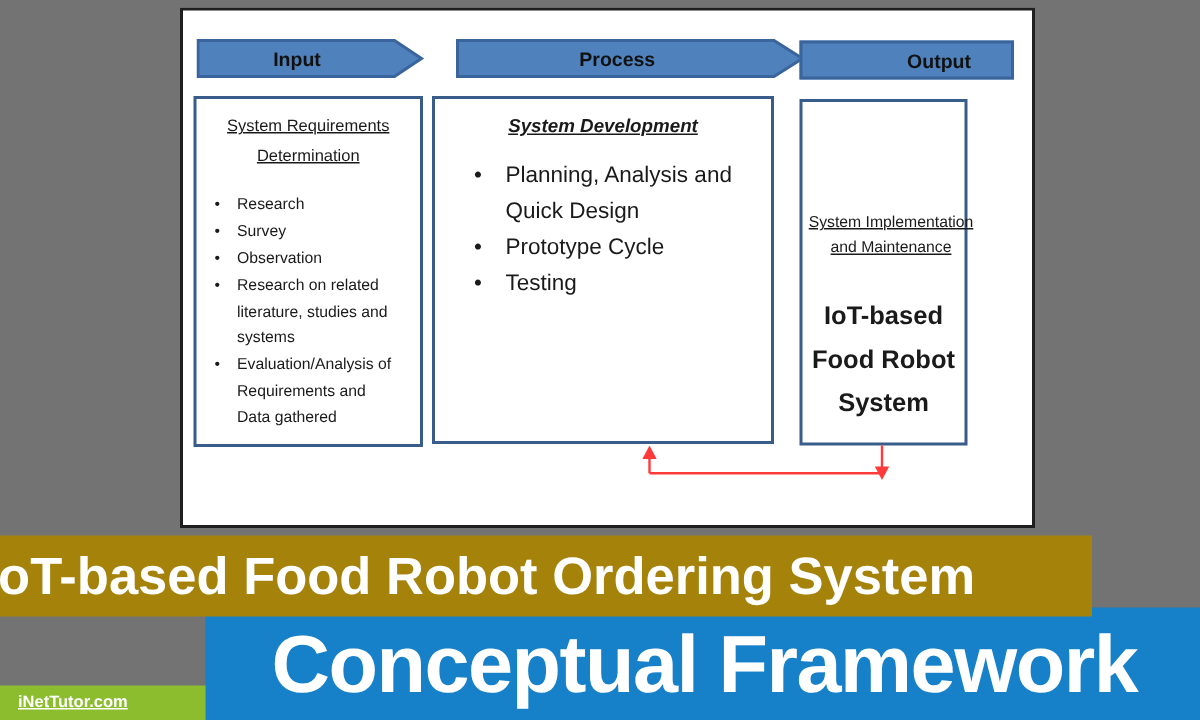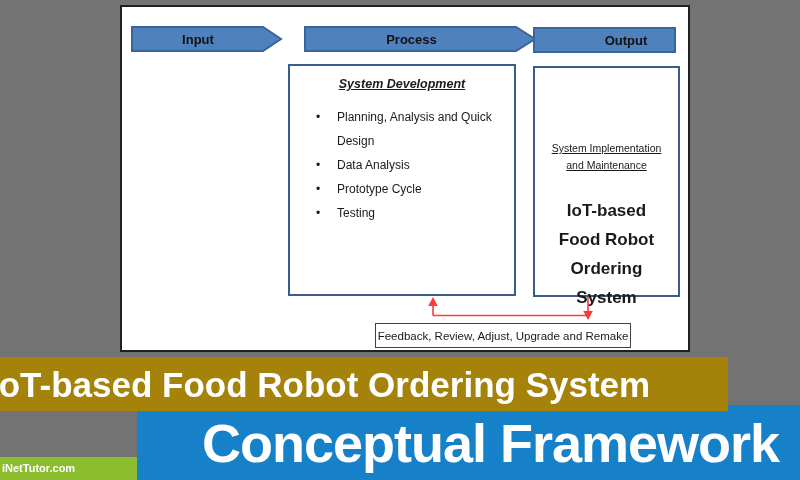--- a/index.html
+++ b/index.html
@@ -17,57 +17,57 @@
   .hdr span{position:relative;z-index:1;}
   .hdr-input{left:131px;top:25px;width:152px;height:28px;padding-right:18px;box-sizing:border-box;}
   .hdr-process{left:276px;top:25px;width:233px;height:28px;padding-right:18px;box-sizing:border-box;margin-left:28px;}
   .hdr-output{left:533px;top:27px;width:143px;height:26px;background:#4f81bd;
               border:2px solid #3a649c;box-sizing:border-box;padding-left:43px;}
 
   
   .cbox{position:absolute;border:2px solid #385d8a;box-sizing:border-box;background:#fff;}
   .box-input{left:129px;top:64px;width:153px;height:234px;}
   .box-process{left:288px;top:64px;width:228px;height:232px;}
-  .box-output{left:533px;top:66px;width:147px;height:231px;}
+  .box-output{left:533px;top:66px;width:112px;height:231px;}
 
   .box-title{text-align:center;text-decoration:underline;}
   .box-input .box-title{margin:8px auto 0;width:125px;font-size:11px;line-height:20px;}
   .box-process .box-title{margin:9px auto 0;width:150px;font-size:12.5px;font-weight:600;line-height:18px;font-style:italic;}
   .box-output .box-title{margin:72px auto 0;width:118px;font-size:10.5px;line-height:17px;}
 
   ul.blist{list-style:none;margin:0;padding:0;}
   ul.blist li{position:relative;}
   ul.blist li::before{content:"\2022";position:absolute;left:0;top:0;}
   .box-input ul.blist{margin:14px 0 0 12px;font-size:10.5px;line-height:17.5px;}
   .box-input ul.blist li{padding-left:15px;width:106px;margin-bottom:0.5px;}
-  .box-process ul.blist{margin:12px 12px 0 26px;font-size:12px;line-height:24px;}
+  .box-process ul.blist{margin:12px 12px 0 26px;font-size:15px;line-height:24px;}
   .box-process ul.blist li{padding-left:21px;width:170px;}
 
   .result{margin-top:22px;text-align:center;font-weight:bold;font-size:17px;line-height:29px;}
 
   
   .feedback{position:absolute;left:375px;top:323px;width:256px;height:25px;
             border:1.5px solid #404040;box-sizing:border-box;background:#fff;
             display:flex;align-items:center;justify-content:center;font-size:11.5px;}
 
   .connector{position:absolute;left:420px;top:290px;}
 
   
   .blue-banner{position:absolute;left:137px;top:405px;width:663px;height:75px;
                background:#1680c8;z-index:2;overflow:hidden;}
   .blue-banner span{display:block;padding-left:44px;font-weight:bold;font-size:54px;
-                    line-height:76px;color:#fff;white-space:nowrap;letter-spacing:-1px;text-align:center;}
+                    line-height:76px;color:#fff;white-space:nowrap;letter-spacing:-1px;}
   .gold-banner{position:absolute;left:0;top:357px;width:728px;height:54px;
                background:#a5830b;z-index:3;overflow:hidden;}
   .gold-banner span{display:block;margin-left:-11px;font-weight:bold;font-size:35px;
                     line-height:55px;color:#fff;white-space:nowrap;}
   .green-box{position:absolute;left:0;top:457px;width:137px;height:23px;
              background:#8cbd2f;z-index:3;}
-  .green-box span{display:block;padding-left:2px;font-weight:bold;font-size:11px;
-                  line-height:23px;color:#fff;}
+  .green-box span{display:block;padding-left:12px;font-weight:bold;font-size:11px;
+                  line-height:23px;color:#fff;text-decoration:underline;}
 </style>
 </head>
 <body>
 
 <div class="canvas">
 
   <div class="frame"></div>
 
   <div class="hdr hdr-input">
     <svg width="152" height="28" viewBox="0 0 152 28">
@@ -78,52 +78,57 @@
   <div class="hdr hdr-process">
     <svg width="233" height="28" viewBox="0 0 233 28">
       <polygon points="1,2 212,2 231,14 212,26 1,26" fill="#4f81bd" stroke="#3a649c" stroke-width="2"></polygon>
     </svg>
     <span>Process</span>
   </div>
   <div class="hdr hdr-output">
     <span>Output</span>
   </div>
 
+  <div class="cbox box-input">
+    <div class="box-title">System Requirements Determination</div>
+    <ul class="blist">
+      <li>Research</li>
+      <li>Survey</li>
+      <li>Observation</li>
+      <li>Research on related literature, studies and systems</li>
+      <li>Evaluation/Analysis of Requirements and Data gathered</li>
+    </ul>
+  </div>
 
   <div class="cbox box-process">
     <div class="box-title">System Development</div>
     <ul class="blist">
       <li>Planning, Analysis and Quick Design</li>
-      <li>Data Analysis</li>
       <li>Prototype Cycle</li>
       <li>Testing</li>
     </ul>
   </div>
 
   <div class="cbox box-output">
     <div class="box-title">System Implementation and Maintenance</div>
     <div class="result">
       <div>IoT-based</div>
       <div>Food Robot</div>
-      <div>Ordering</div>
       <div>System</div>
     </div>
   </div>
 
   <svg class="connector" width="185" height="36" viewBox="0 0 185 36">
     <line x1="13" y1="25.5" x2="13" y2="15" stroke="#ff3a3a" stroke-width="1.6"></line>
     <polygon points="13,7 8.2,16 17.8,16" fill="#ff3a3a"></polygon>
     <line x1="13" y1="25.5" x2="168" y2="25.5" stroke="#ff3a3a" stroke-width="1.6"></line>
     <line x1="168" y1="7" x2="168" y2="22" stroke="#ff3a3a" stroke-width="1.6"></line>
     <polygon points="168,30 163.2,21 172.8,21" fill="#ff3a3a"></polygon>
   </svg>
 
-  <div class="feedback">
-    <span>Feedback, Review, Adjust, Upgrade and Remake</span>
-  </div>
 
   <div class="blue-banner">
     <span>Conceptual Framework</span>
   </div>
   <div class="gold-banner">
     <span>IoT-based Food Robot Ordering System</span>
   </div>
   <div class="green-box">
     <span>iNetTutor.com</span>
   </div>

